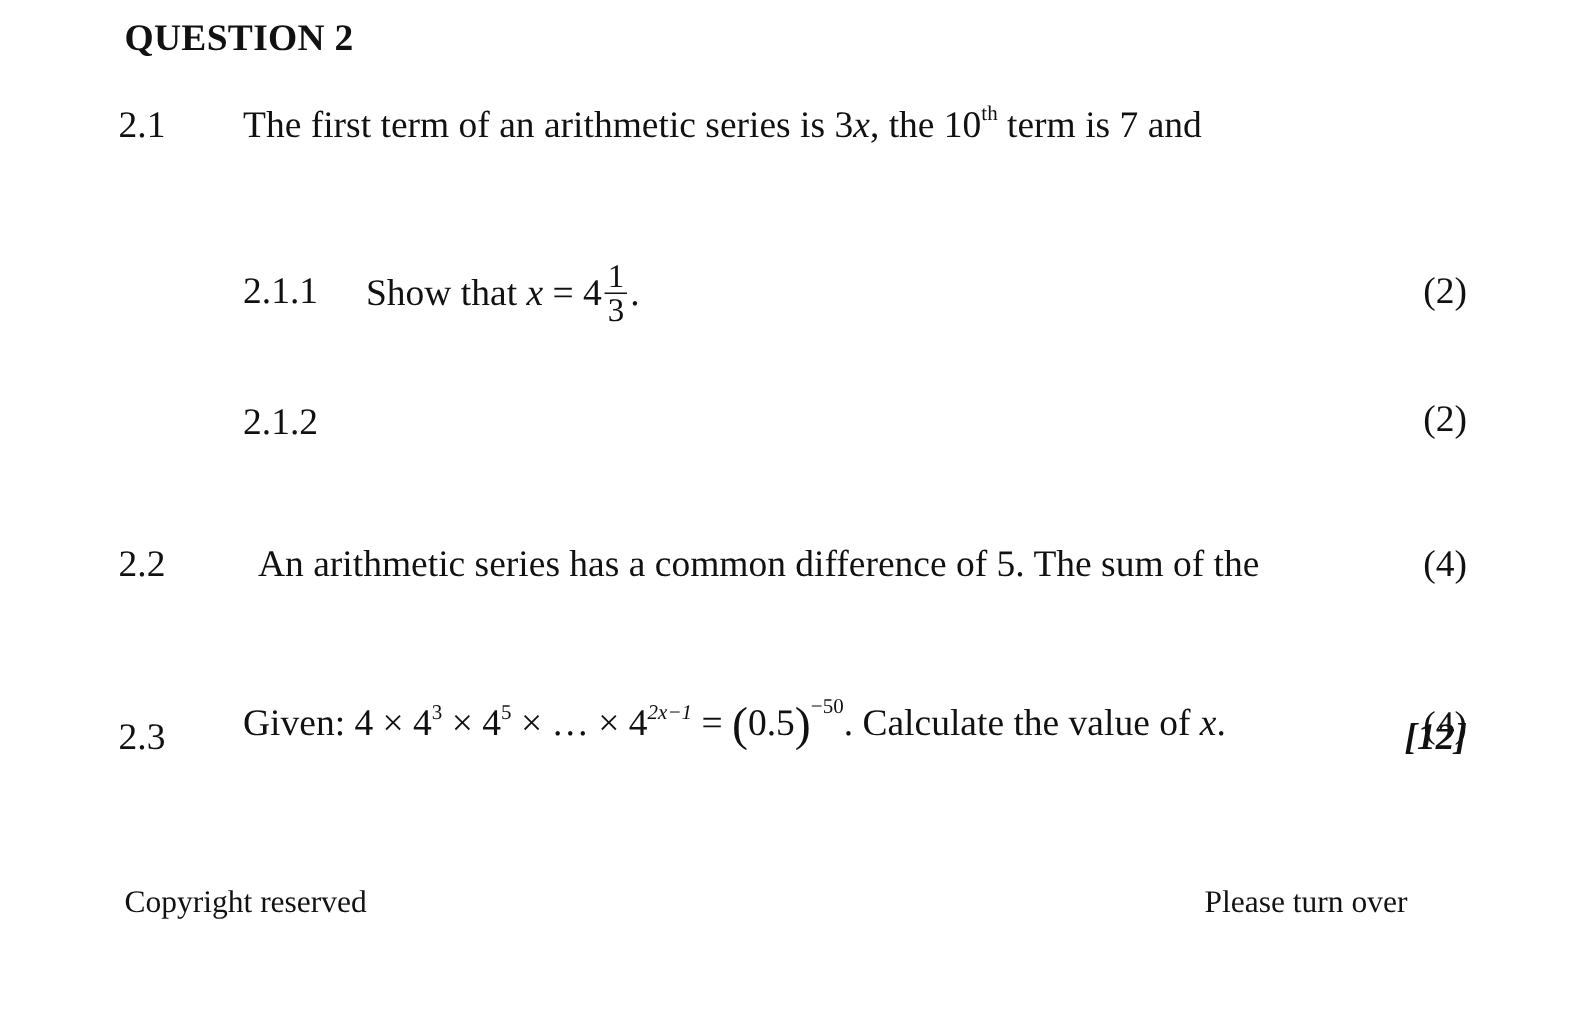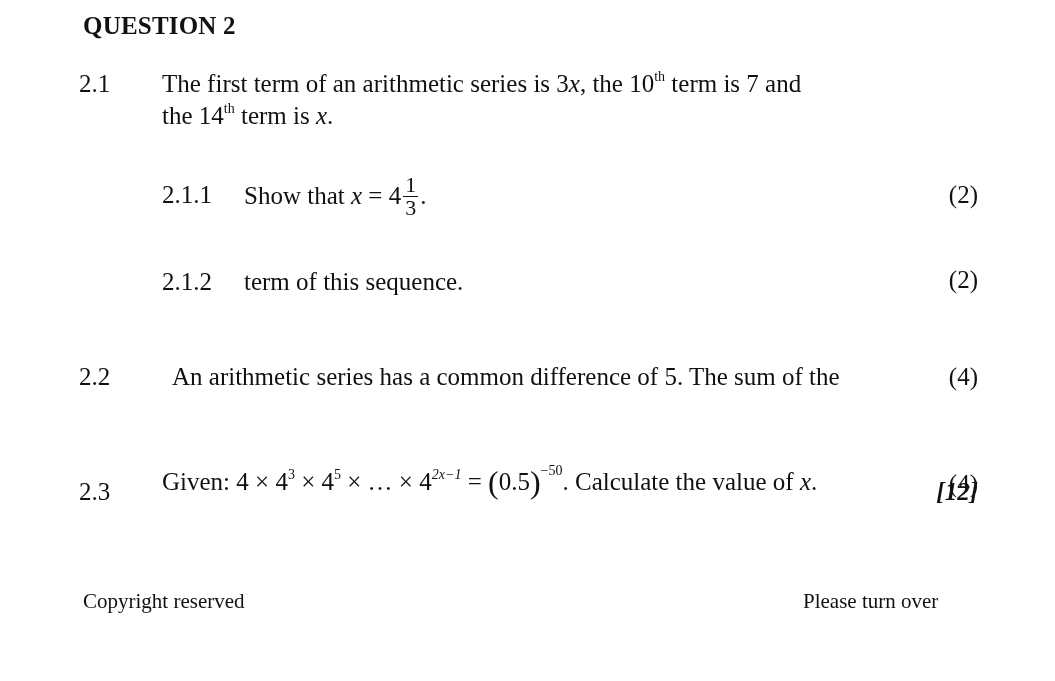--- a/index.html
+++ b/index.html
@@ -26,34 +26,30 @@
 </head>
 <body>
 
 <div class="abs title">QUESTION 2</div>
 
 <div class="abs qnum" style="left:79px; top:70px;">2.1</div>
 <div class="abs txt" style="left:162px; top:68px;">
   <div>
     <span>The first term of an arithmetic series is </span><span>3</span><i class="v">x</i><span>, the </span><span>10</span><sup>th</sup><span> term is </span><span>7</span><span> and</span>
   </div>
-  <div>
-    <span>the </span><span>14</span><sup>th</sup><span> term is </span><i class="v">x</i><span>.</span>
-  </div>
 </div>
 
 <div class="abs qnum" style="left:162px; top:181px;">2.1.1</div>
 <div class="abs txt" style="left:244px; top:166px; line-height:60px;">
   <span>Show that </span><i class="v">x</i><span> = 4</span><span class="frac"><span class="num">1</span><span class="den">3</span></span><span>.</span>
 </div>
 <div class="abs marks" style="left:918px; top:181px;">(2)</div>
 
 <div class="abs qnum" style="left:162px; top:268px;">2.1.2</div>
 <div class="abs txt" style="left:244px; top:266px;">
-  <div>term of this sequence.</div>
 </div>
 <div class="abs marks" style="left:918px; top:266px;">(2)</div>
 
 <div class="abs qnum" style="left:79px; top:363px;">2.2</div>
 <div class="abs txt" style="left:172px; top:361px;">
   <div>An arithmetic series has a common difference of 5. The sum of the</div>
 </div>
 <div class="abs marks" style="left:918px; top:363px;">(4)</div>
 
 <div class="abs qnum" style="left:79px; top:468px;margin-top:10px;">2.3</div>

